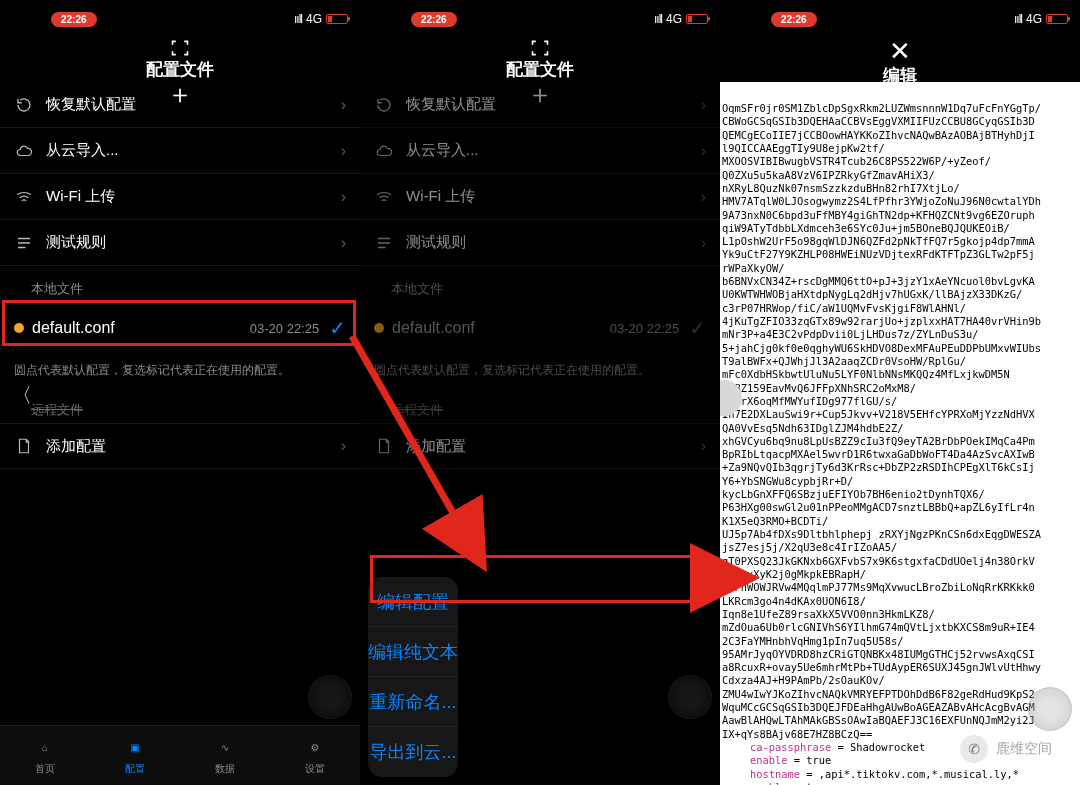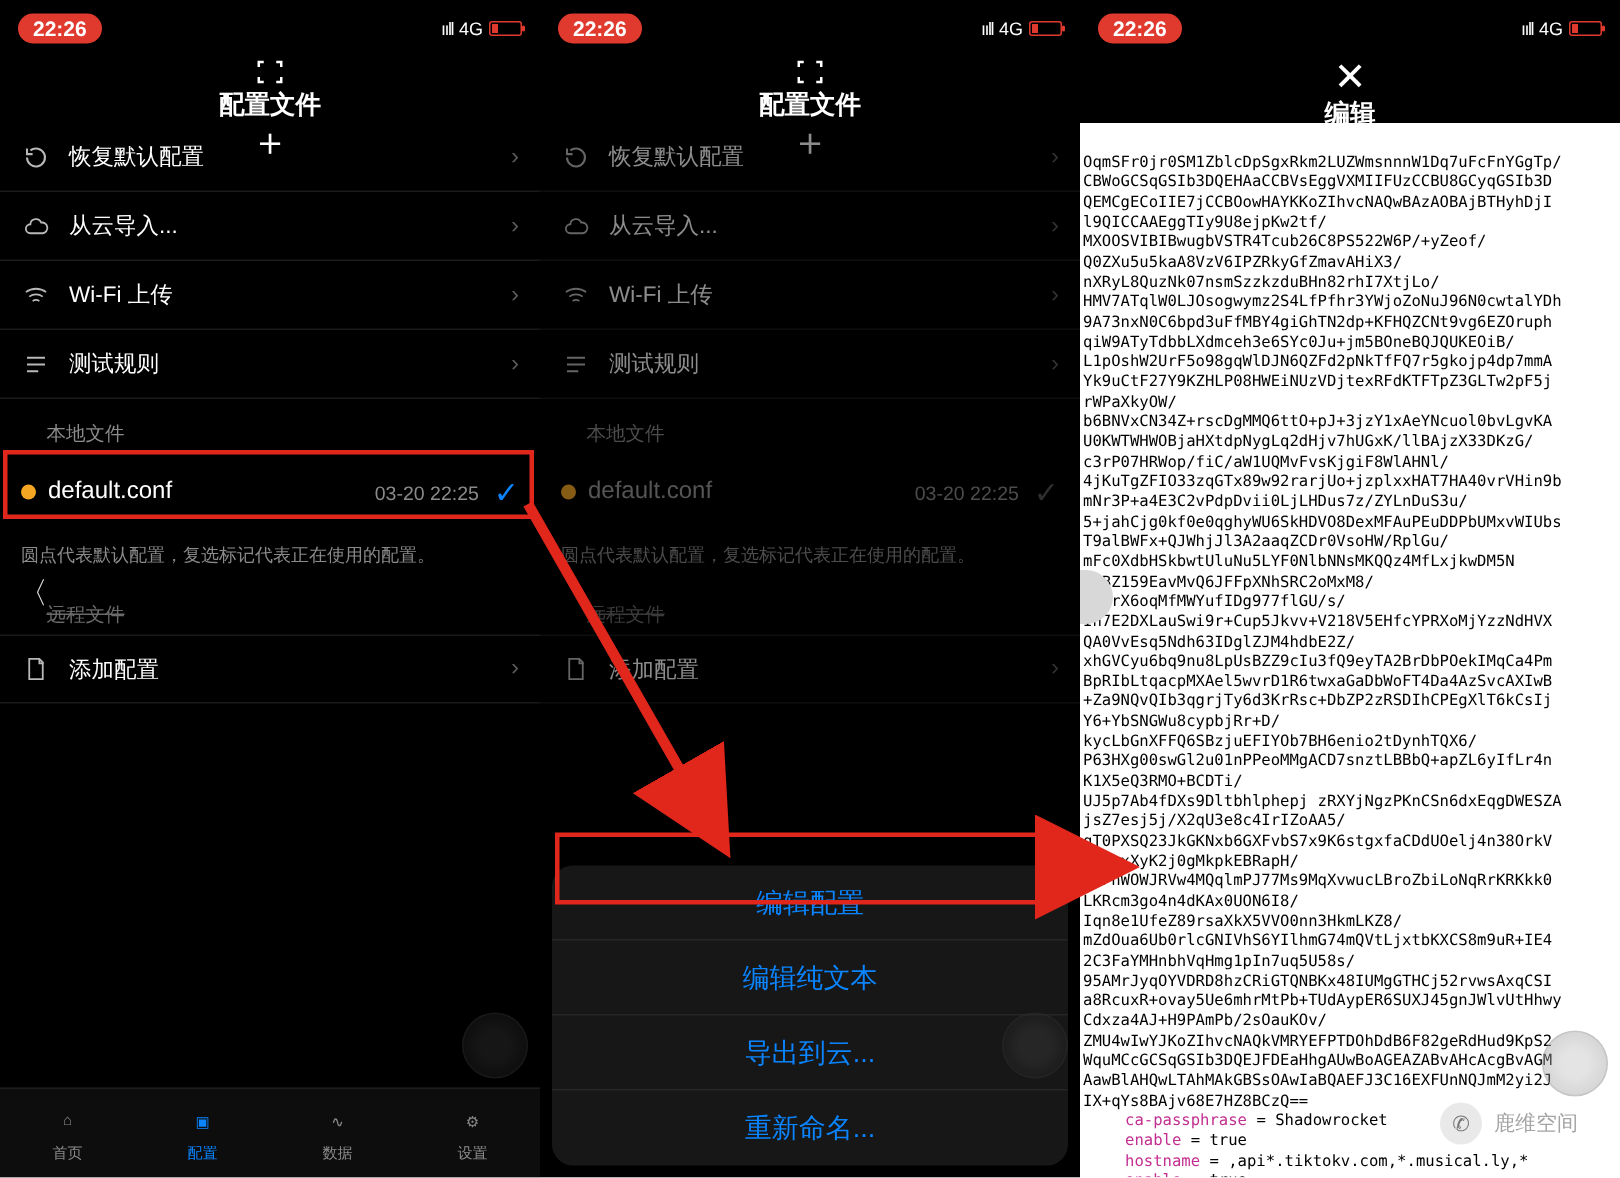--- a/index.html
+++ b/index.html
@@ -18,21 +18,21 @@
   .p3 { width: 360px; background: #fff; }
 
   
   .status {
     height: 38px;
     display: flex; align-items: center; justify-content: space-between;
     padding: 0 12px; color: #fff; font-size: 13px; font-weight: 500;
   }
   .time-pill {
     background: #e03a2f; color: #fff; padding: 2px 10px; border-radius: 12px;
-    font-size: 14px; font-weight: 600;
+    font-size: 10px; font-weight: 600; margin-left: 39px;
   }
   .status-right { display: flex; align-items: center; gap: 4px; font-size: 12px; }
   .sig { letter-spacing: -1px; }
   .batt {
     width: 22px; height: 10px; border: 1px solid #e03a2f; border-radius: 2px; position: relative;
   }
   .batt::after { content:""; position:absolute; right:-3px; top:2px; width:2px; height:4px; background:#e03a2f; border-radius:1px;}
   .batt .fill { position:absolute; left:1px; top:1px; height:6px; width:4px; background:#e03a2f; }
 
   
@@ -73,21 +73,21 @@
     position:absolute; bottom:0; left:0; right:0; height:60px;
     background:#0d0d0d; border-top:1px solid #1e1e1e;
     display:flex; align-items:center; justify-content:space-around;
     color:#8a8a8a; font-size:10px;
   }
   .tab { display:flex; flex-direction:column; align-items:center; gap:2px; }
   .tab.active { color:#0a84ff; }
   .tab .ticon { width:24px; height:24px; display:flex; align-items:center; justify-content:center; }
   .sheet {
     position:absolute; left:8px; right:8px; bottom:8px;
-    display:flex; flex-direction:column; gap:8px;
+    display:flex; flex-direction:row; gap:8px;
   }
   .sheet-group { background:#171717; border-radius:14px; overflow:hidden; }
   .sheet-item {
     height:50px; display:flex; align-items:center; justify-content:center;
     color:#0a84ff; font-size:18px; border-bottom:1px solid #262626;
   }
   .sheet-item:last-child { border-bottom:none; }
   .sheet-cancel { background:#171717; border-radius:14px; }
 
   
@@ -370,22 +370,22 @@
         </span>
       <span class="chev">›</span>
     </div>
 
     <div class="dim-overlay"></div>
 
     <div class="sheet">
       <div class="sheet-group">
         <div class="sheet-item">编辑配置</div>
         <div class="sheet-item">编辑纯文本</div>
+        <div class="sheet-item">重新命名...</div>
         <div class="sheet-item">导出到云...</div>
-        <div class="sheet-item">重新命名...</div>
       </div>
     </div>
 
     <div class="assistive" style="right:8px; bottom:66px"></div>
 
     <div class="hl" style="left:10px; top:555px; width:340px; height:48px"></div>
   </div>
 
   <div class="panel p3">
     <div style="background:#000;">

